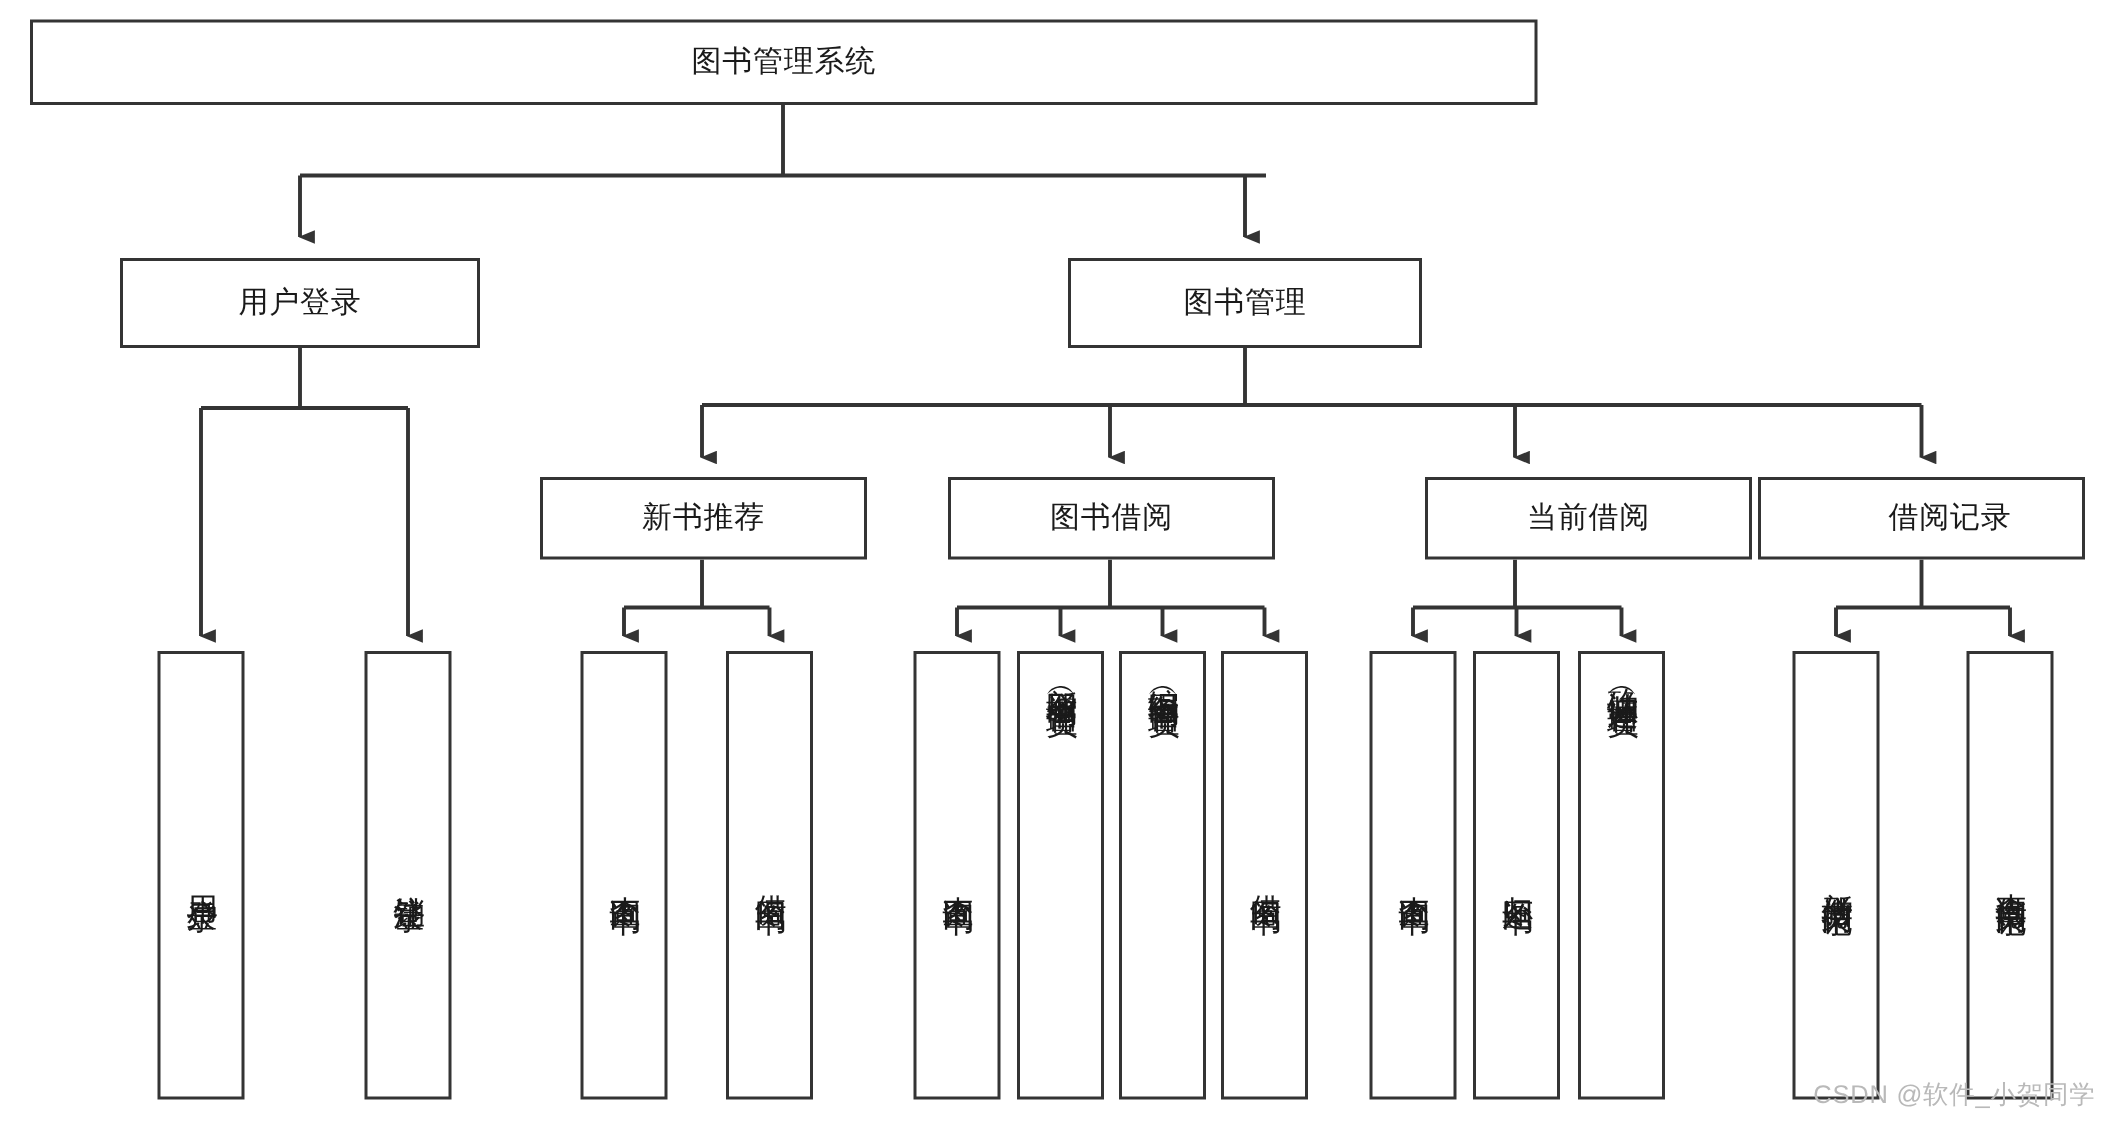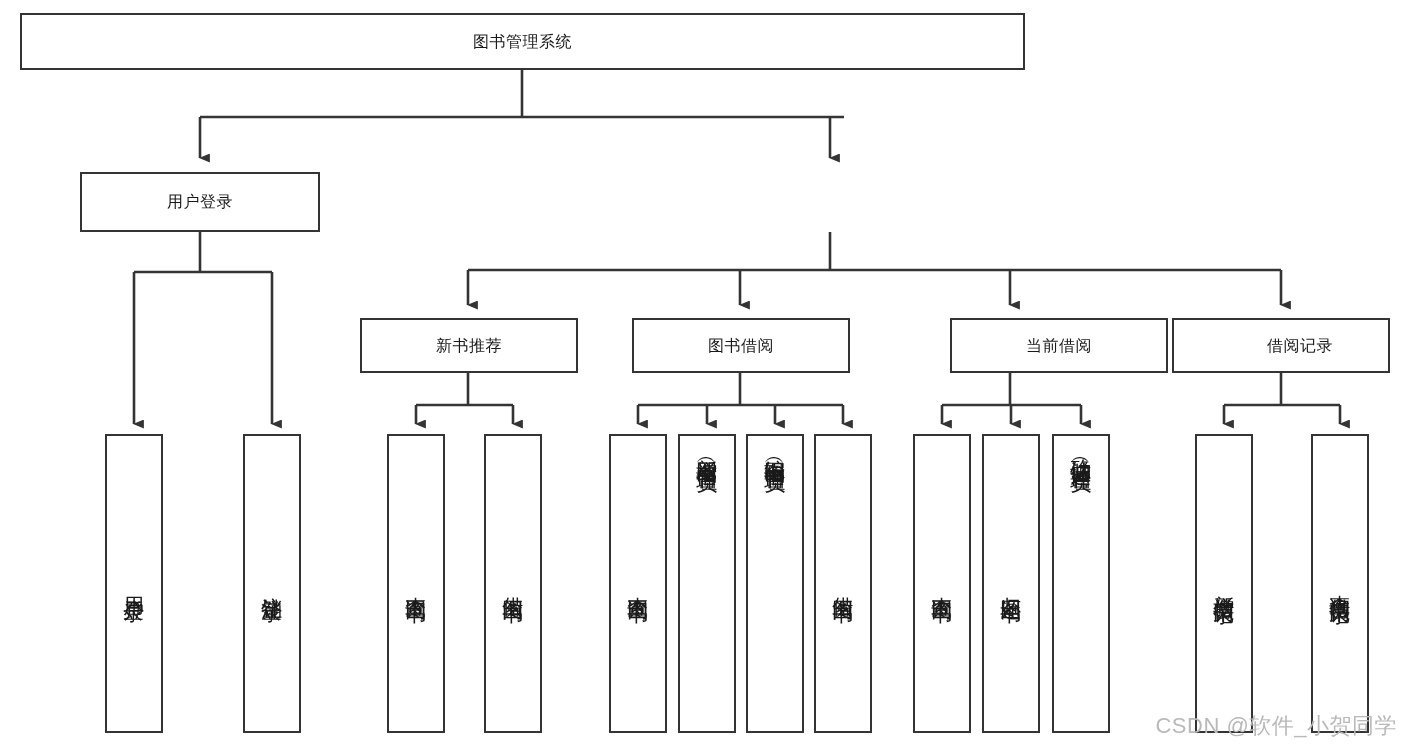--- a/index.html
+++ b/index.html
@@ -34,21 +34,21 @@
     align-items: center;
     justify-content: center;
     color: #1a1a1a;
   }
   .node .lbl {
     display: block;
     text-align: center;
     line-height: 1.22;
   }
   .h-node .lbl {
-    font-size: 16px;
+    font-size: 20px;
     letter-spacing: 0.5px;
   }
   
   .v-node .lbl {
     writing-mode: vertical-rl;
     text-orientation: upright;
     font-size: 21px;
     letter-spacing: 2px;
     white-space: nowrap;
   }
@@ -58,21 +58,21 @@
     padding-top: 6px;
   }
   .v-node.center {
     align-items: center;
     padding-top: 0;
   }
   .watermark {
     position: absolute;
     right: 8px;
     bottom: 6px;
-    font-size: 22px;
+    font-size: 17px;
     color: #b9b9b9;
     letter-spacing: 0.5px;
     white-space: nowrap;
     user-select: none;
   }
 </style>
 </head>
 <body>
 
 <div id="canvas">
@@ -128,20 +128,23 @@
   </svg>
 
   <div class="node h-node" style="left:20px; top:13px; width:1005px; height:57px;">
     <span class="lbl">图书管理系统</span>
   </div>
 
   <div class="node h-node" style="left:80px; top:172px; width:240px; height:60px;">
     <span class="lbl">用户登录</span>
   </div>
 
+  <div class="node h-node" style="left:712px; top:172px; width:236px; height:60px;">
+    <span class="lbl">图书管理</span>
+  </div>
 
   <div class="node h-node" style="left:632px; top:318px; width:218px; height:55px;">
     <span class="lbl">图书借阅</span>
   </div>
 
   <div class="node h-node" style="left:360px; top:318px; width:218px; height:55px;">
     <span class="lbl">新书推荐</span>
   </div>
 
   <div class="node h-node" style="left:902px; top:318px; width:218px; height:55px;margin-left:48px;">

